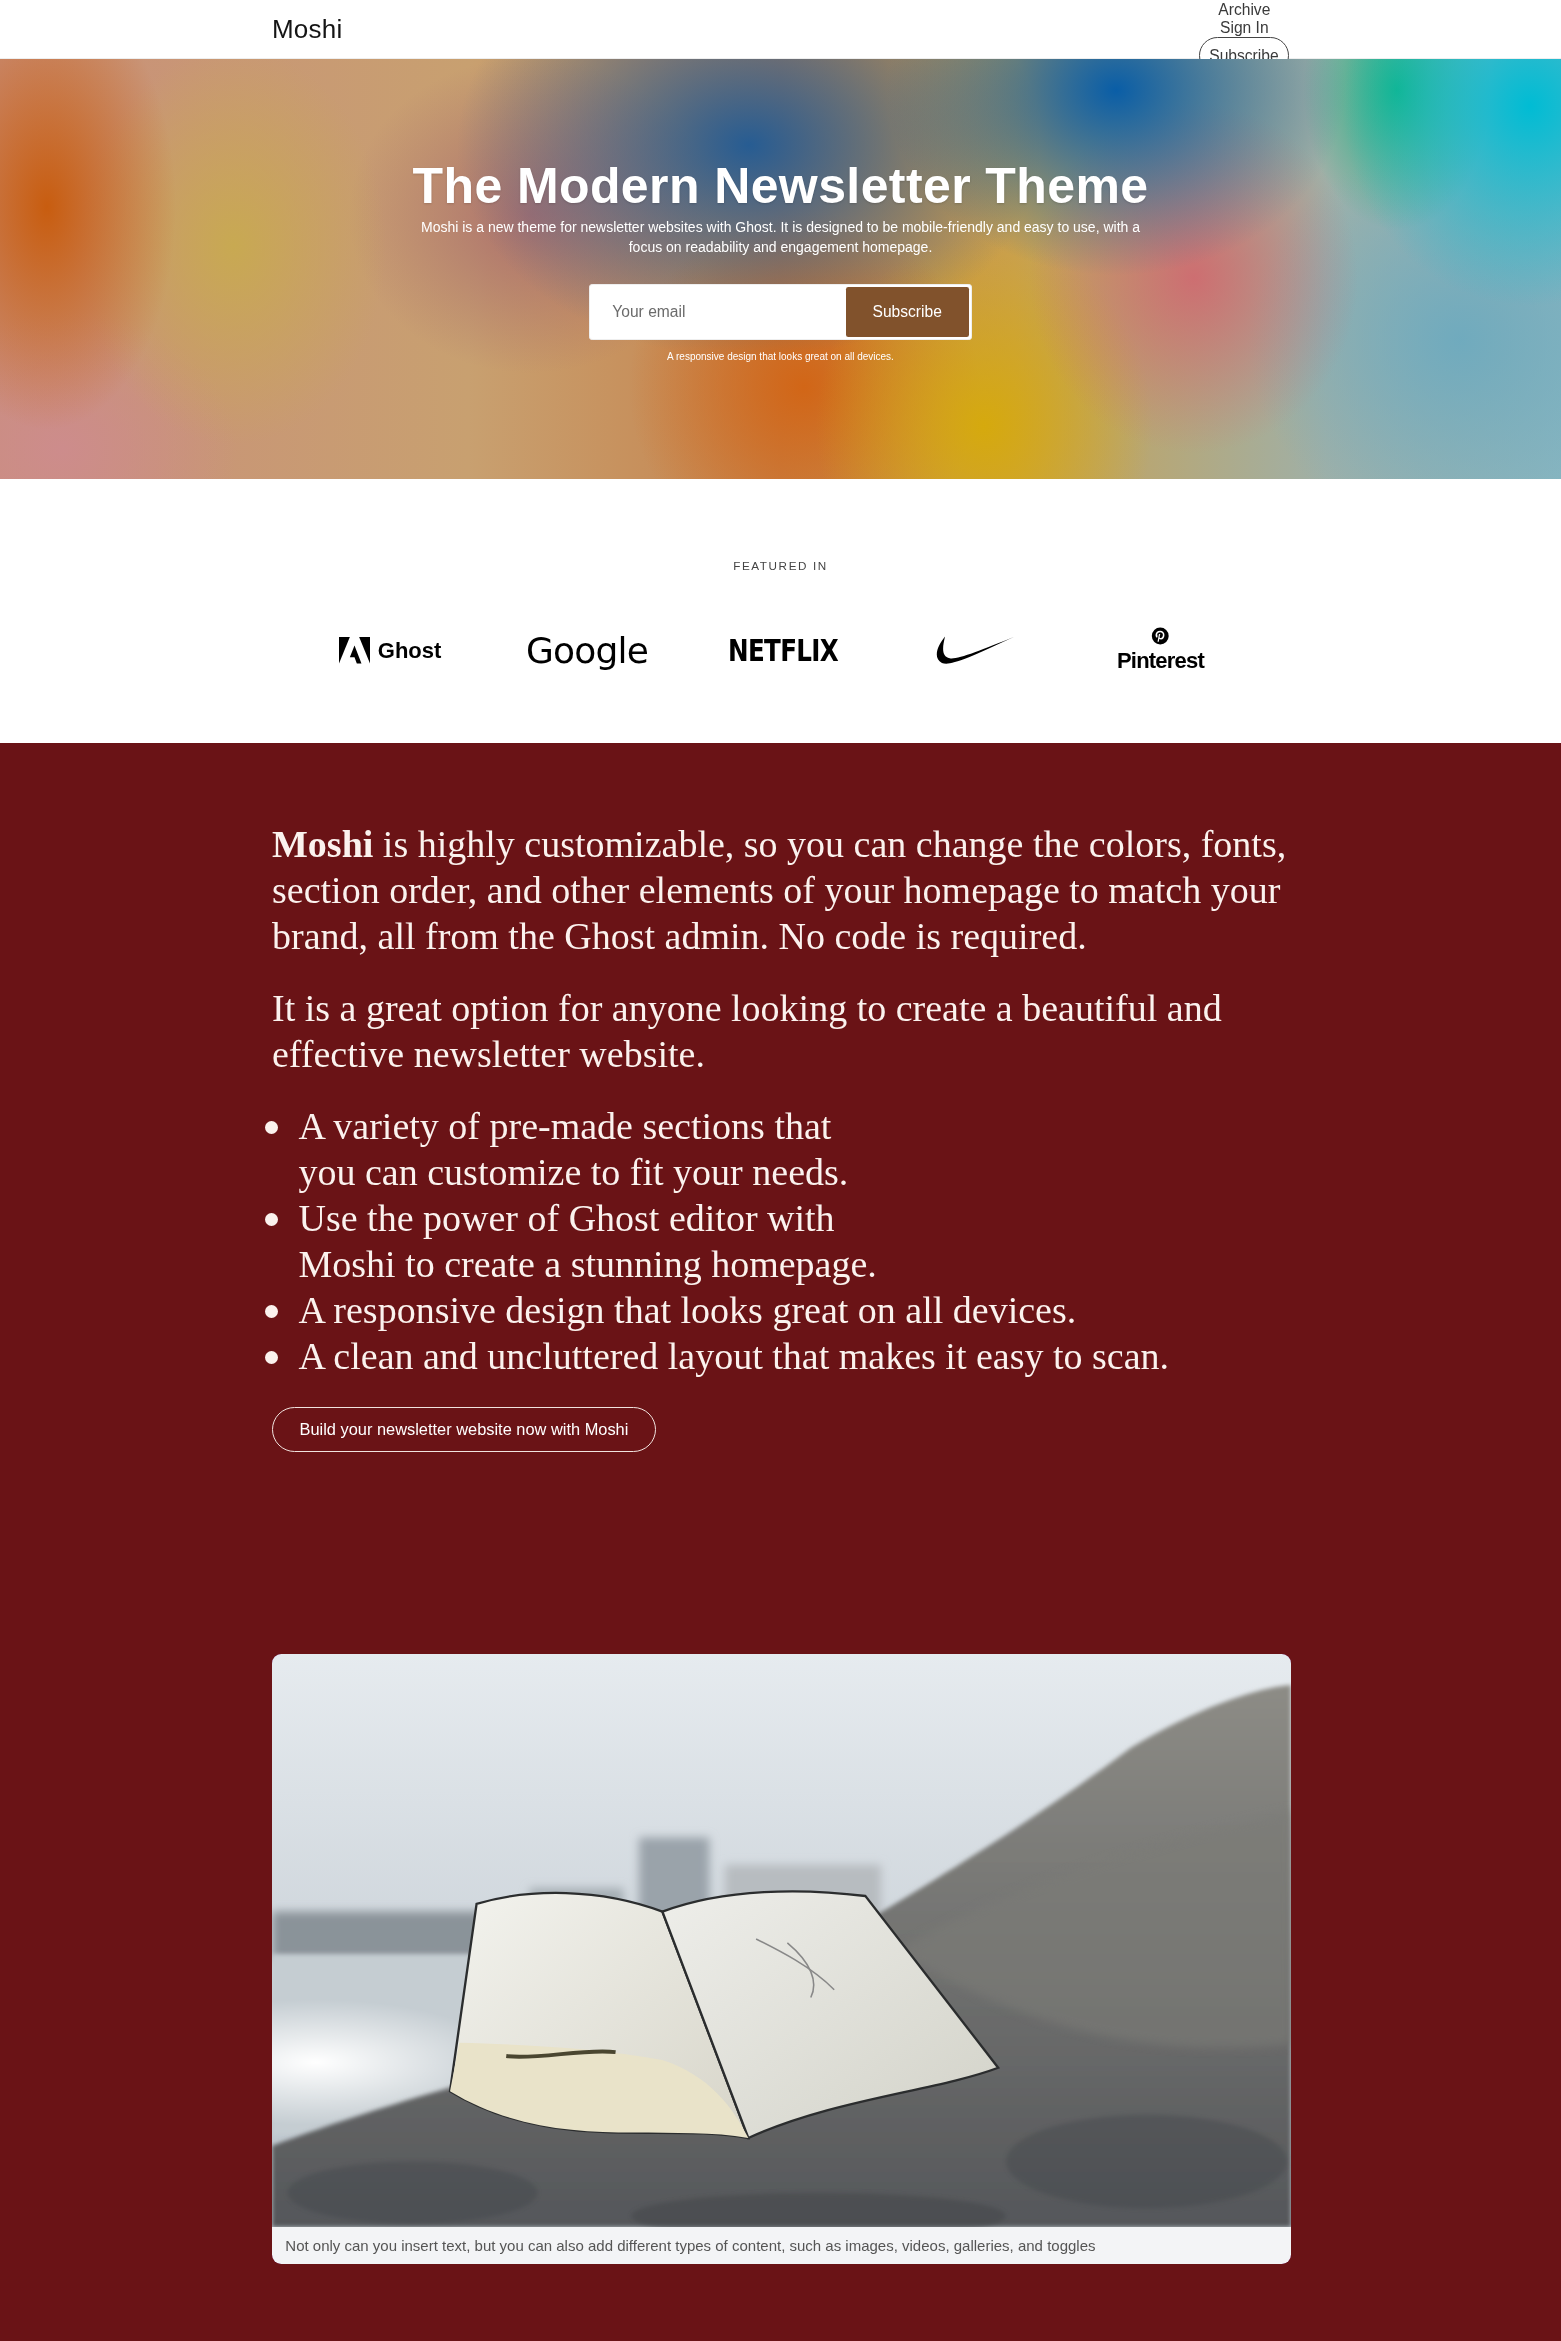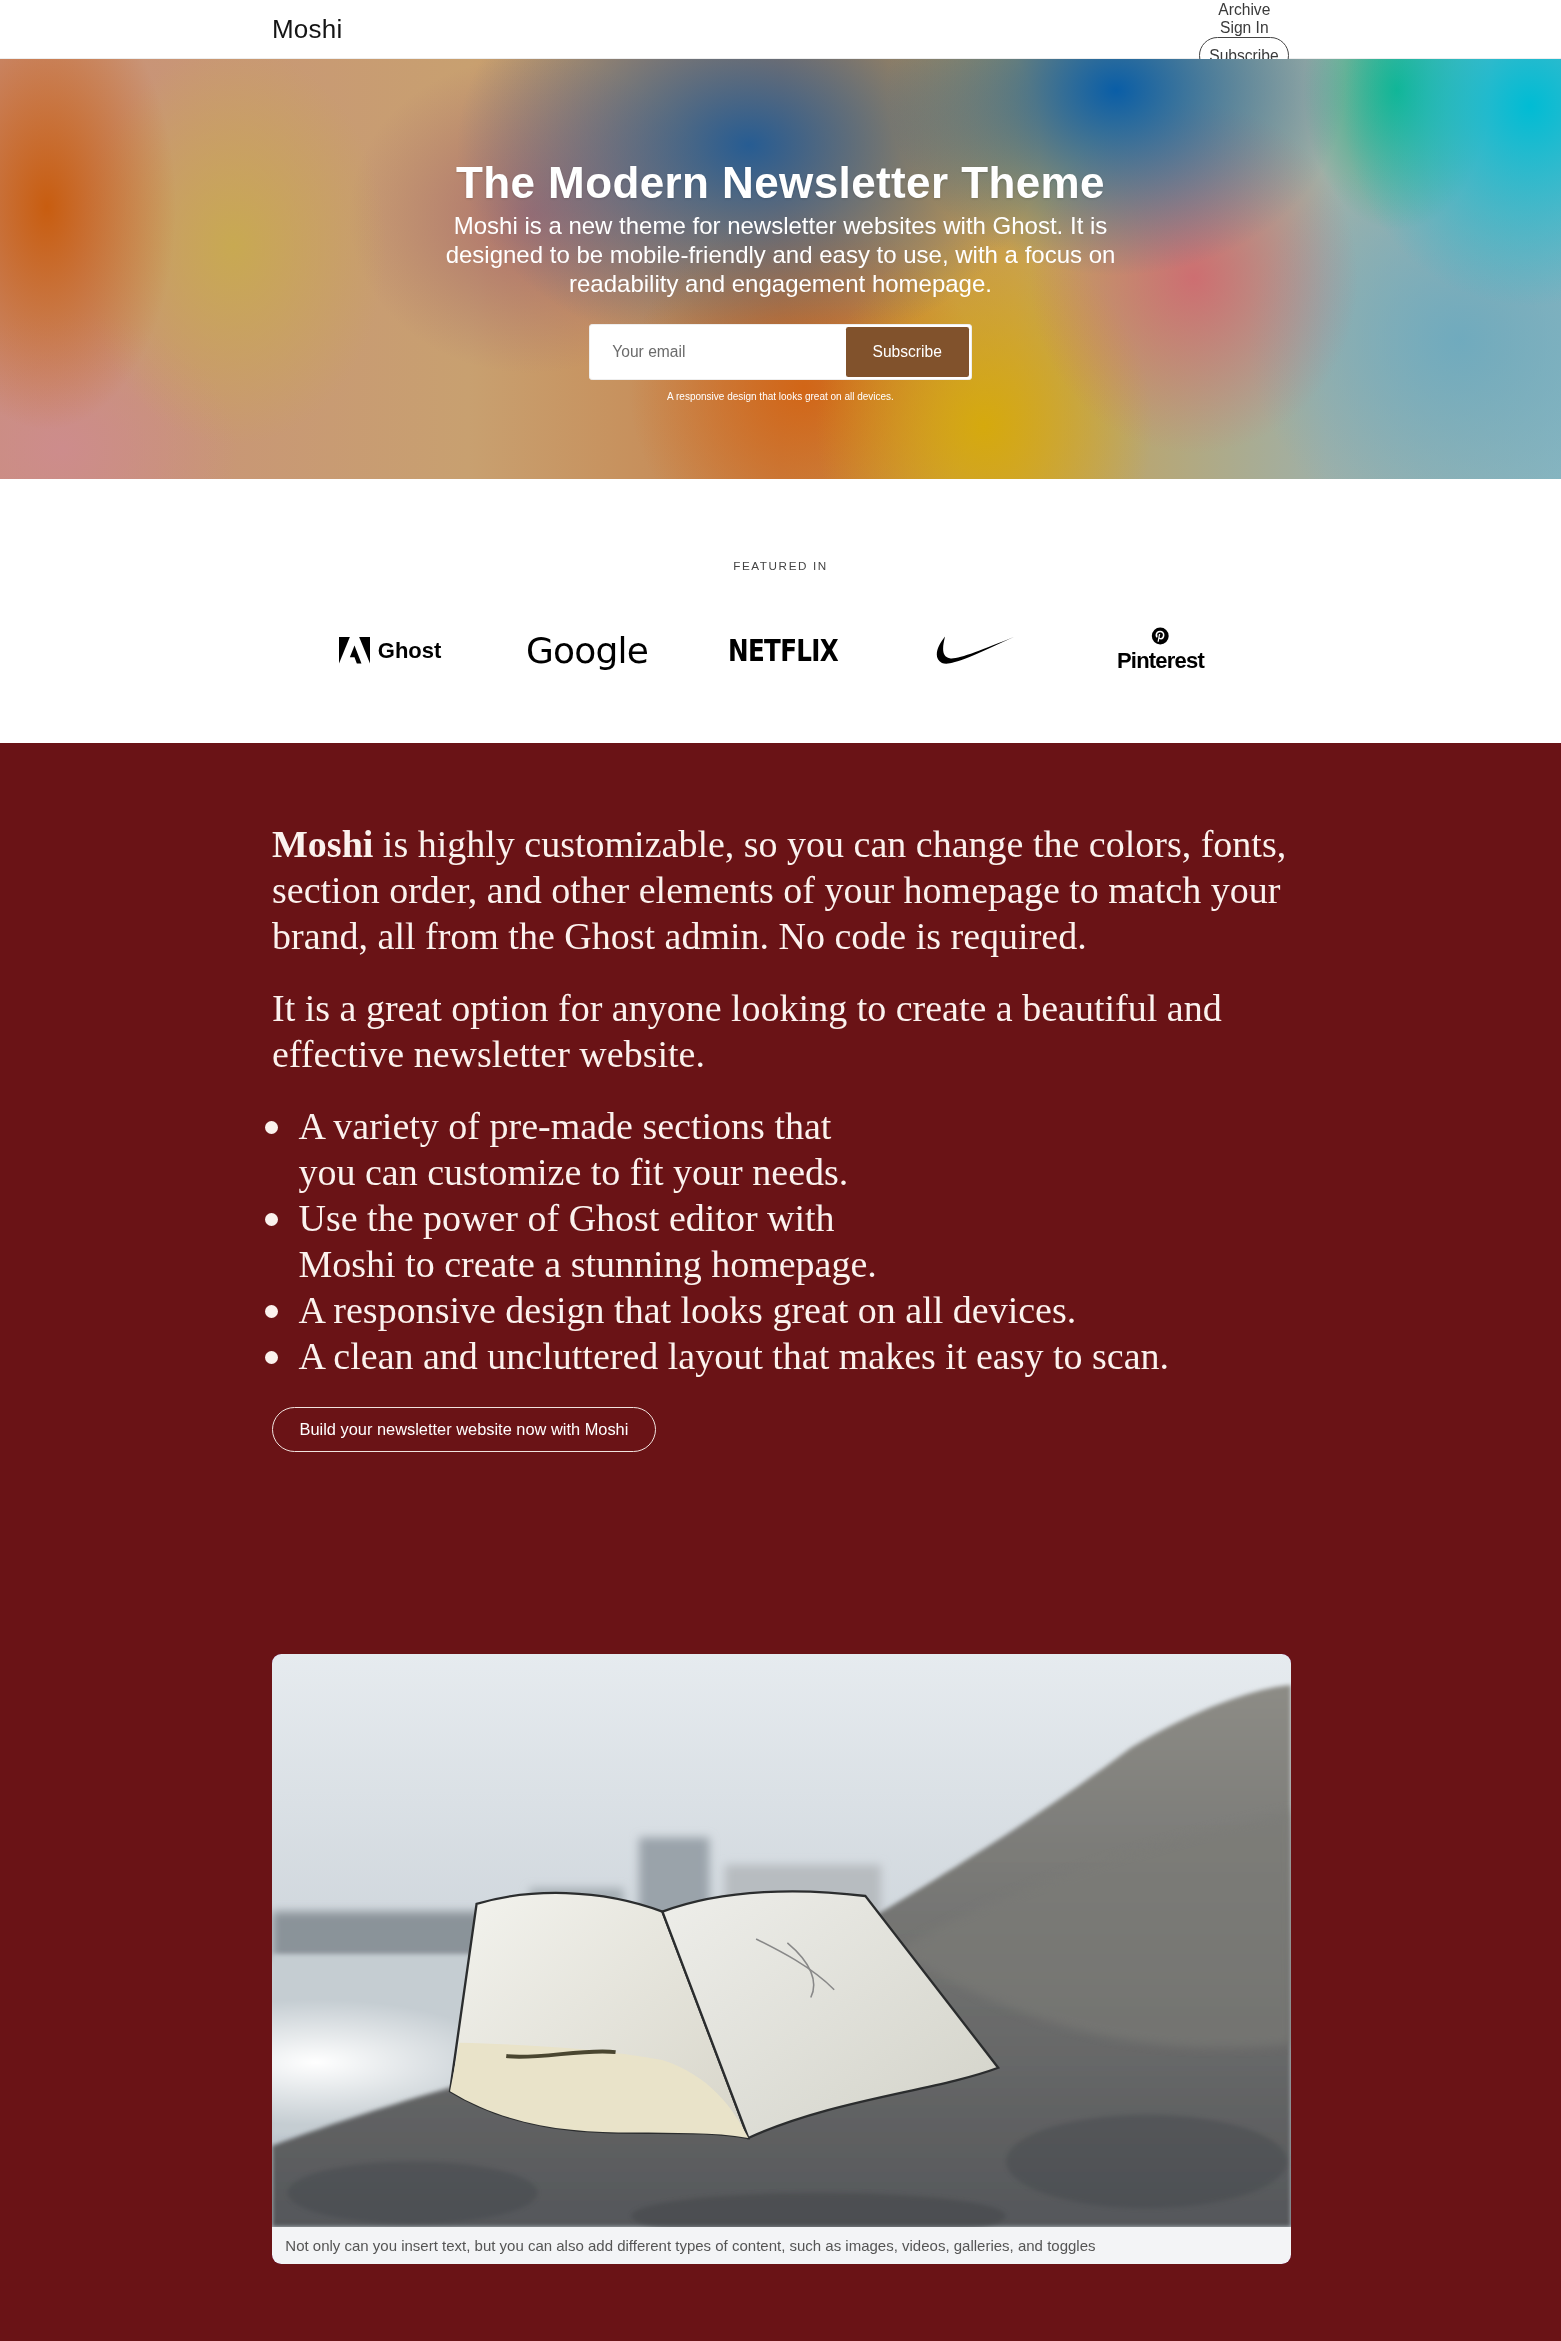--- a/index.html
+++ b/index.html
@@ -38,22 +38,22 @@
         radial-gradient(ellipse 234px 234px at 804px 328px, rgba(210,100,20,0.95), rgba(210,100,20,0) 75%),
         radial-gradient(ellipse 172px 297px at 47px 148px, rgba(200,90,10,0.95), rgba(200,90,10,0) 75%),
         radial-gradient(ellipse 203px 265px at 234px 187px, rgba(200,170,80,0.95), rgba(200,170,80,0) 75%),
         radial-gradient(ellipse 234px 203px at 531px 156px, rgba(170,110,110,0.95), rgba(170,110,110,0) 78%),
         radial-gradient(ellipse 219px 172px at 62px 390px, rgba(205,140,140,1), rgba(205,140,140,0) 80%),
         linear-gradient(90deg, #c98f7a 0%, #c8a070 30%, #c6834c 50%, #c9a050 65%, #9fb0a8 85%, #8ab6c0 100%);
     }
     .hero-inner {
       position: absolute; left: 0; right: 0; top: 101px; text-align: center; color: #fff;
     }
-    .hero-title { font-size: 44px; font-weight: bold; letter-spacing: 0.4px; line-height: 1.05; text-shadow: 0 0.8px 2.3px rgba(0,0,0,0.15); }
-    .hero-sub { font-size: 24px; line-height: 29px; width: 749px; margin: 4.7px auto 0; }
+    .hero-title { font-size: 50px; font-weight: bold; letter-spacing: 0.4px; line-height: 1.05; text-shadow: 0 0.8px 2.3px rgba(0,0,0,0.15); }
+    .hero-sub { font-size: 14px; line-height: 20px; width: 749px; margin: 4.7px auto 0; }
     .hero-form {
       margin: 26.5px auto 0; width: 383px; height: 56px; background: #fff; border-radius: 3.1px;
       display: flex; align-items: center; padding: 2.3px; border: 0.8px solid #eee;
     }
     .hero-input {
       flex: 1; height: 100%; border: none; outline: none; font-size: 15.6px; color: #555;
       padding-left: 20px; background: transparent; font-family: "Liberation Sans", "DejaVu Sans", sans-serif;
     }
     .hero-input::placeholder { color: #6b6b6b; }
     .hero-btn {

